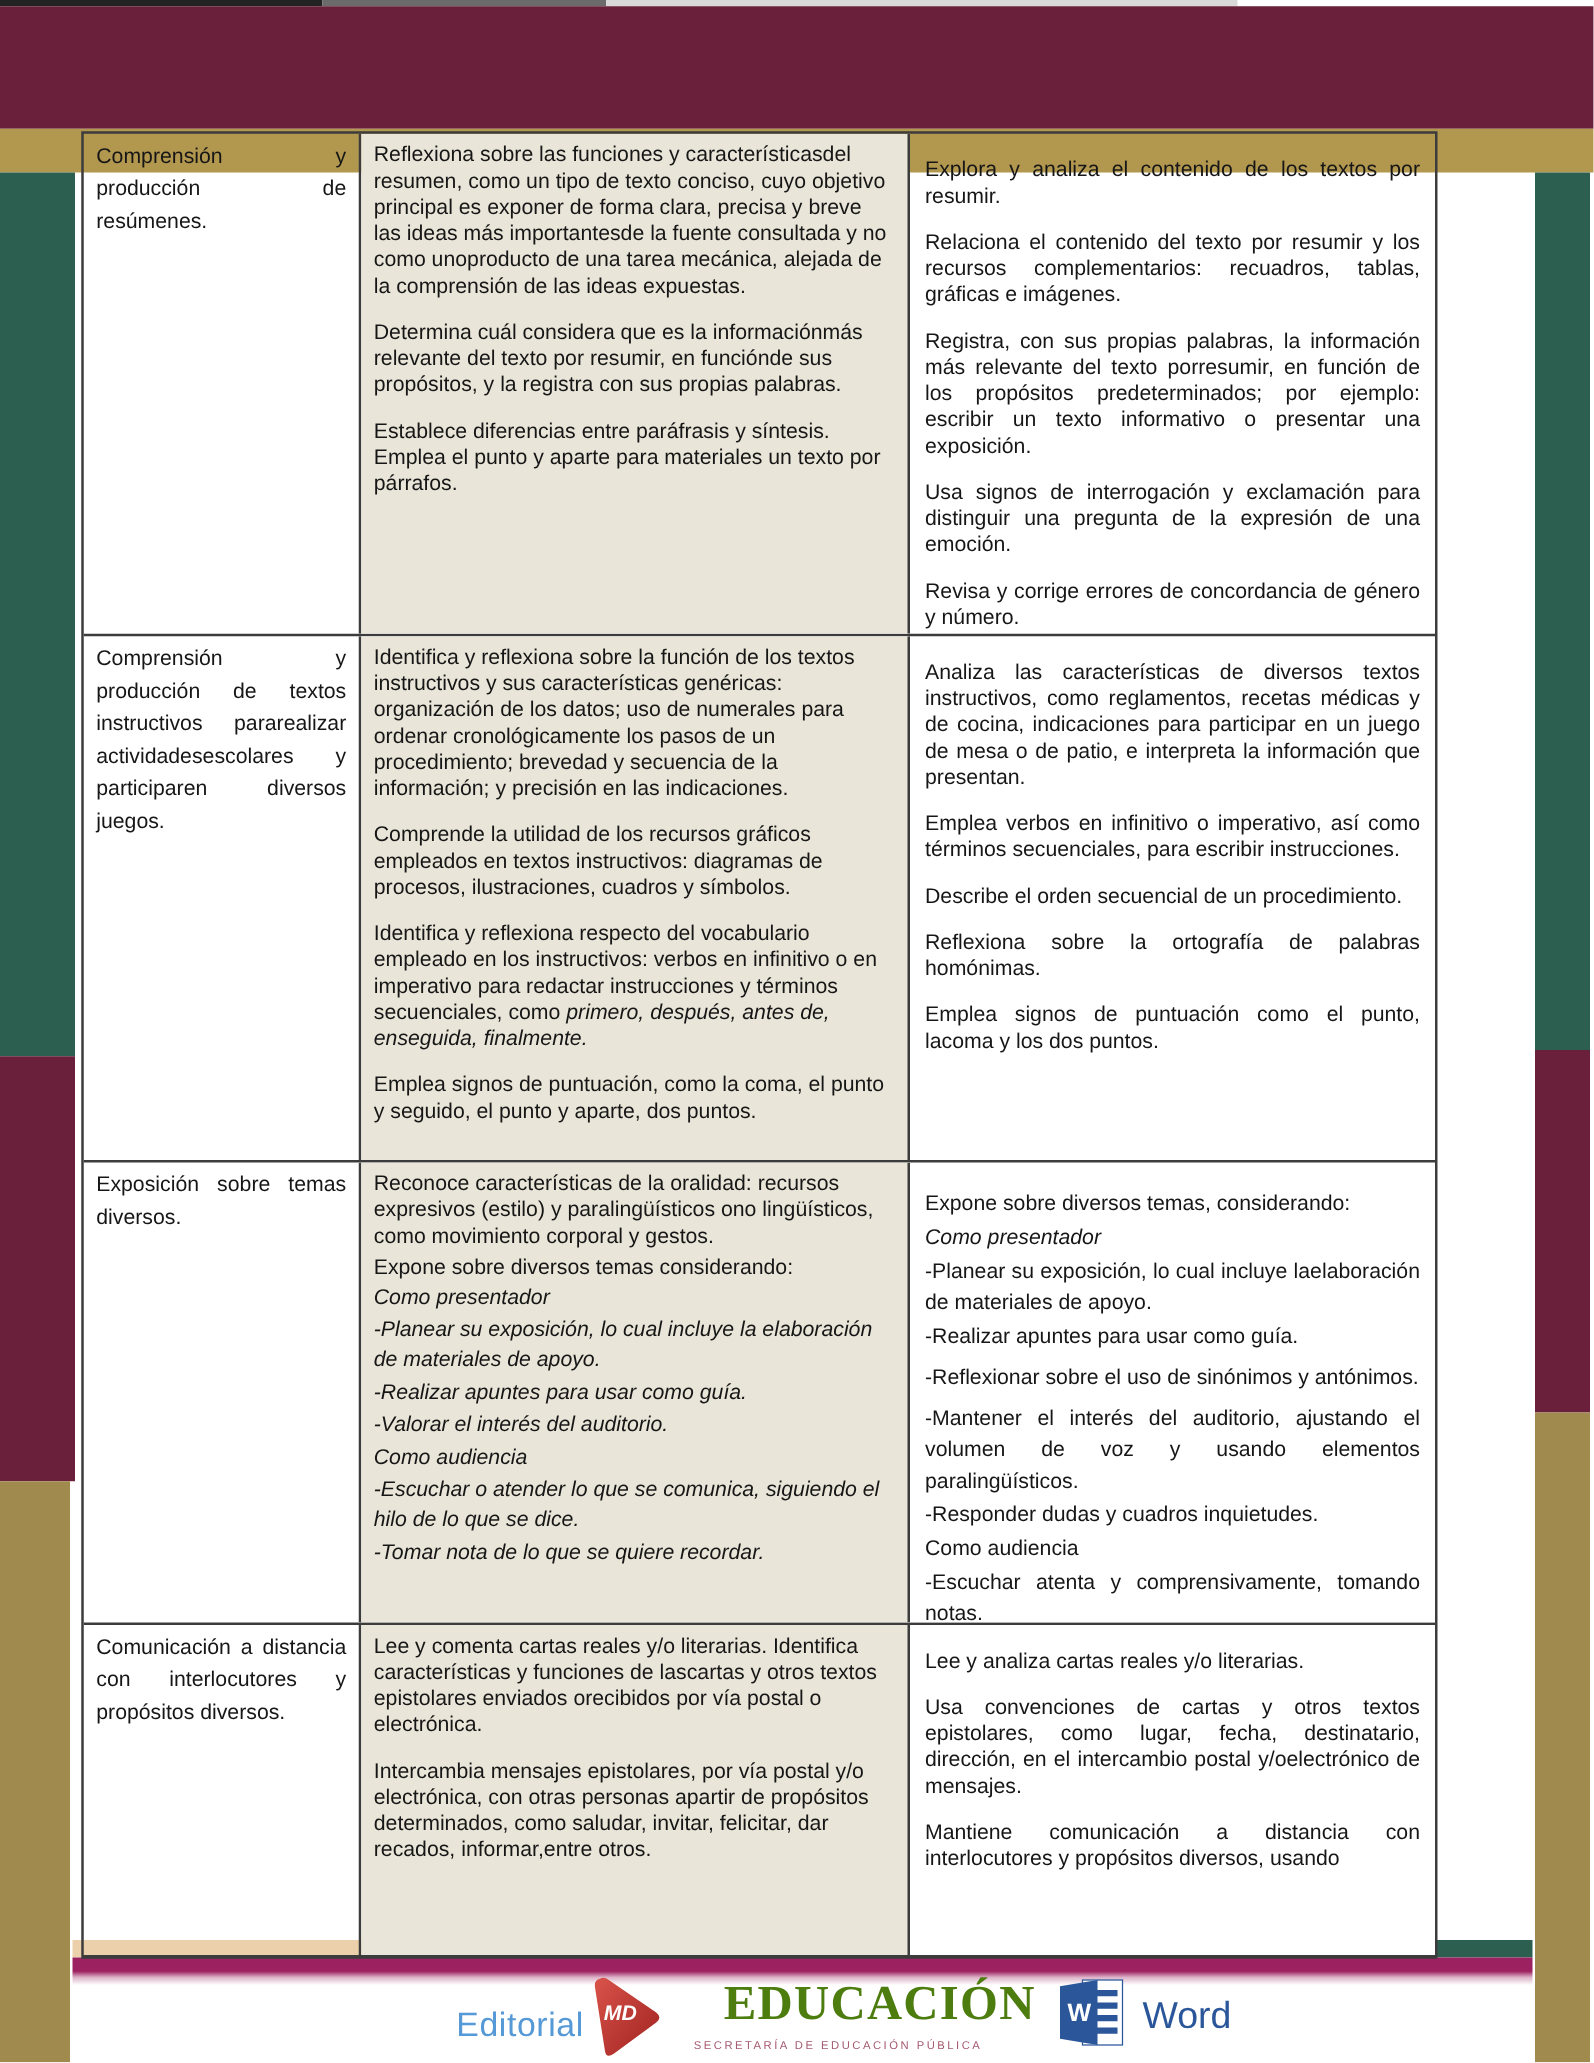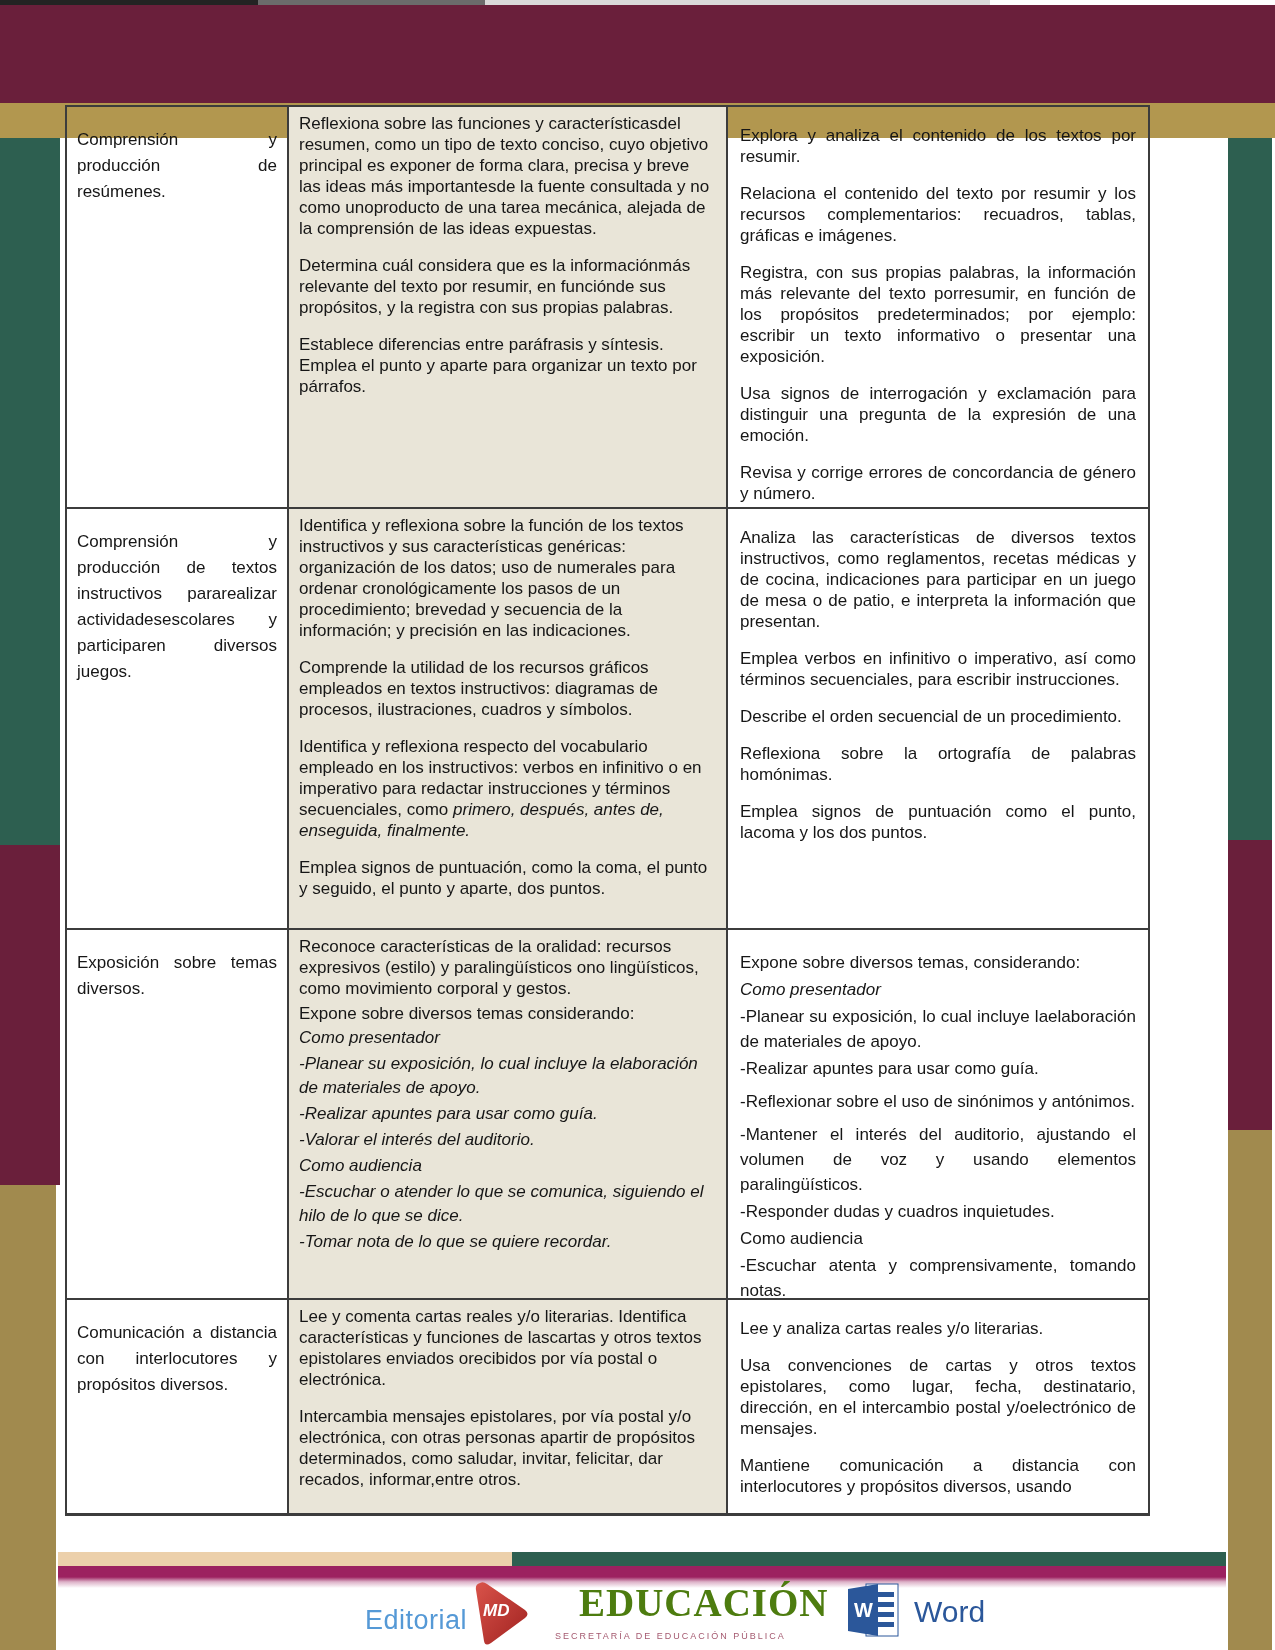--- a/index.html
+++ b/index.html
@@ -25,23 +25,23 @@
   .foot-green{left:512px;top:1552px;width:714px;height:14px;background:#2d5f50;}
   .foot-magenta{left:58px;top:1566px;width:1168px;height:22px;
     background:linear-gradient(180deg,#9c2160 0%,#9c2160 50%,rgba(156,33,96,.35) 72%,rgba(156,33,96,0) 100%);}
 
   
   .tbl{position:absolute;left:65px;top:105px;width:1085px;
        border:2px solid #3c3c3c;border-bottom-width:3px;box-sizing:border-box;
        font-size:17px;color:#161616;z-index:3;}
   .t-row{display:flex;border-bottom:2px solid #3c3c3c;box-sizing:border-box;overflow:hidden;}
   .t-row:last-child{border-bottom:none;}
-  .r1{height:402px;} .r2{height:421px;justify-content:space-between;} .r3{height:370px;} .r4{height:213px;}
+  .r1{height:402px;} .r2{height:421px;justify-content:space-between;} .r3{height:370px;} .r4{height:264px;}
   .t-cell{box-sizing:border-box;overflow:hidden;}
-  .c-left{width:222px;border-right:2px solid #3c3c3c;padding:20px 10px;line-height:26px;
+  .c-left{width:222px;border-right:2px solid #3c3c3c;padding:5px 10px;line-height:26px;
           text-align:justify;background:transparent;}
   .c-mid{width:439px;border-right:2px solid #3c3c3c;padding:6px 12px 6px 10px;line-height:21px;
          background:#e9e5d8;text-align:left;}
   .c-right{flex:1;padding:6px 12px;line-height:21px;text-align:justify;background:transparent;margin-top:12px;}
   .r2 .c-right,.r3 .c-right,.r4 .c-right{background:#ffffff;}
   .p{margin:0 0 16px 0;}
   .p:last-child{margin-bottom:0;}
   .p.i{font-style:italic;}
   .p.tight{margin-bottom:2px;}
   .p.sp{margin-bottom:2px;line-height:24px;font-style:italic;}
@@ -84,21 +84,21 @@
   <div class="abs foot-magenta"></div>
 
   <div class="tbl">
       <div class="t-row r1">
         <div class="t-cell c-left">
           <div class="p">Comprensión y producción de resúmenes.</div>
         </div>
         <div class="t-cell c-mid">
           <div class="p">Reflexiona sobre las funciones y característicasdel resumen, como un tipo de texto conciso, cuyo objetivo principal es exponer de forma clara, precisa y breve las ideas más importantesde la fuente consultada y no como unoproducto de una tarea mecánica, alejada de la comprensión de las ideas expuestas.</div>
           <div class="p">Determina cuál considera que es la informaciónmás relevante del texto por resumir, en funciónde sus propósitos, y la registra con sus propias palabras.</div>
-          <div class="p">Establece diferencias entre paráfrasis y síntesis. Emplea el punto y aparte para organizar un texto por párrafos.</div>
+          <div class="p">Establece diferencias entre paráfrasis y síntesis. Emplea el punto y aparte para materiales un texto por párrafos.</div>
         </div>
         <div class="t-cell c-right">
           <div class="p">Explora y analiza el contenido de los textos por resumir.</div>
           <div class="p">Relaciona el contenido del texto por resumir y los recursos complementarios: recuadros, tablas, gráficas e imágenes.</div>
           <div class="p">Registra, con sus propias palabras, la información más relevante del texto porresumir, en función de los propósitos predeterminados; por ejemplo: escribir un texto informativo o presentar una exposición.</div>
           <div class="p">Usa signos de interrogación y exclamación para distinguir una pregunta de la expresión de una emoción.</div>
           <div class="p">Revisa y corrige errores de concordancia de género y número.</div>
         </div>
       </div>
       <div class="t-row r2">

